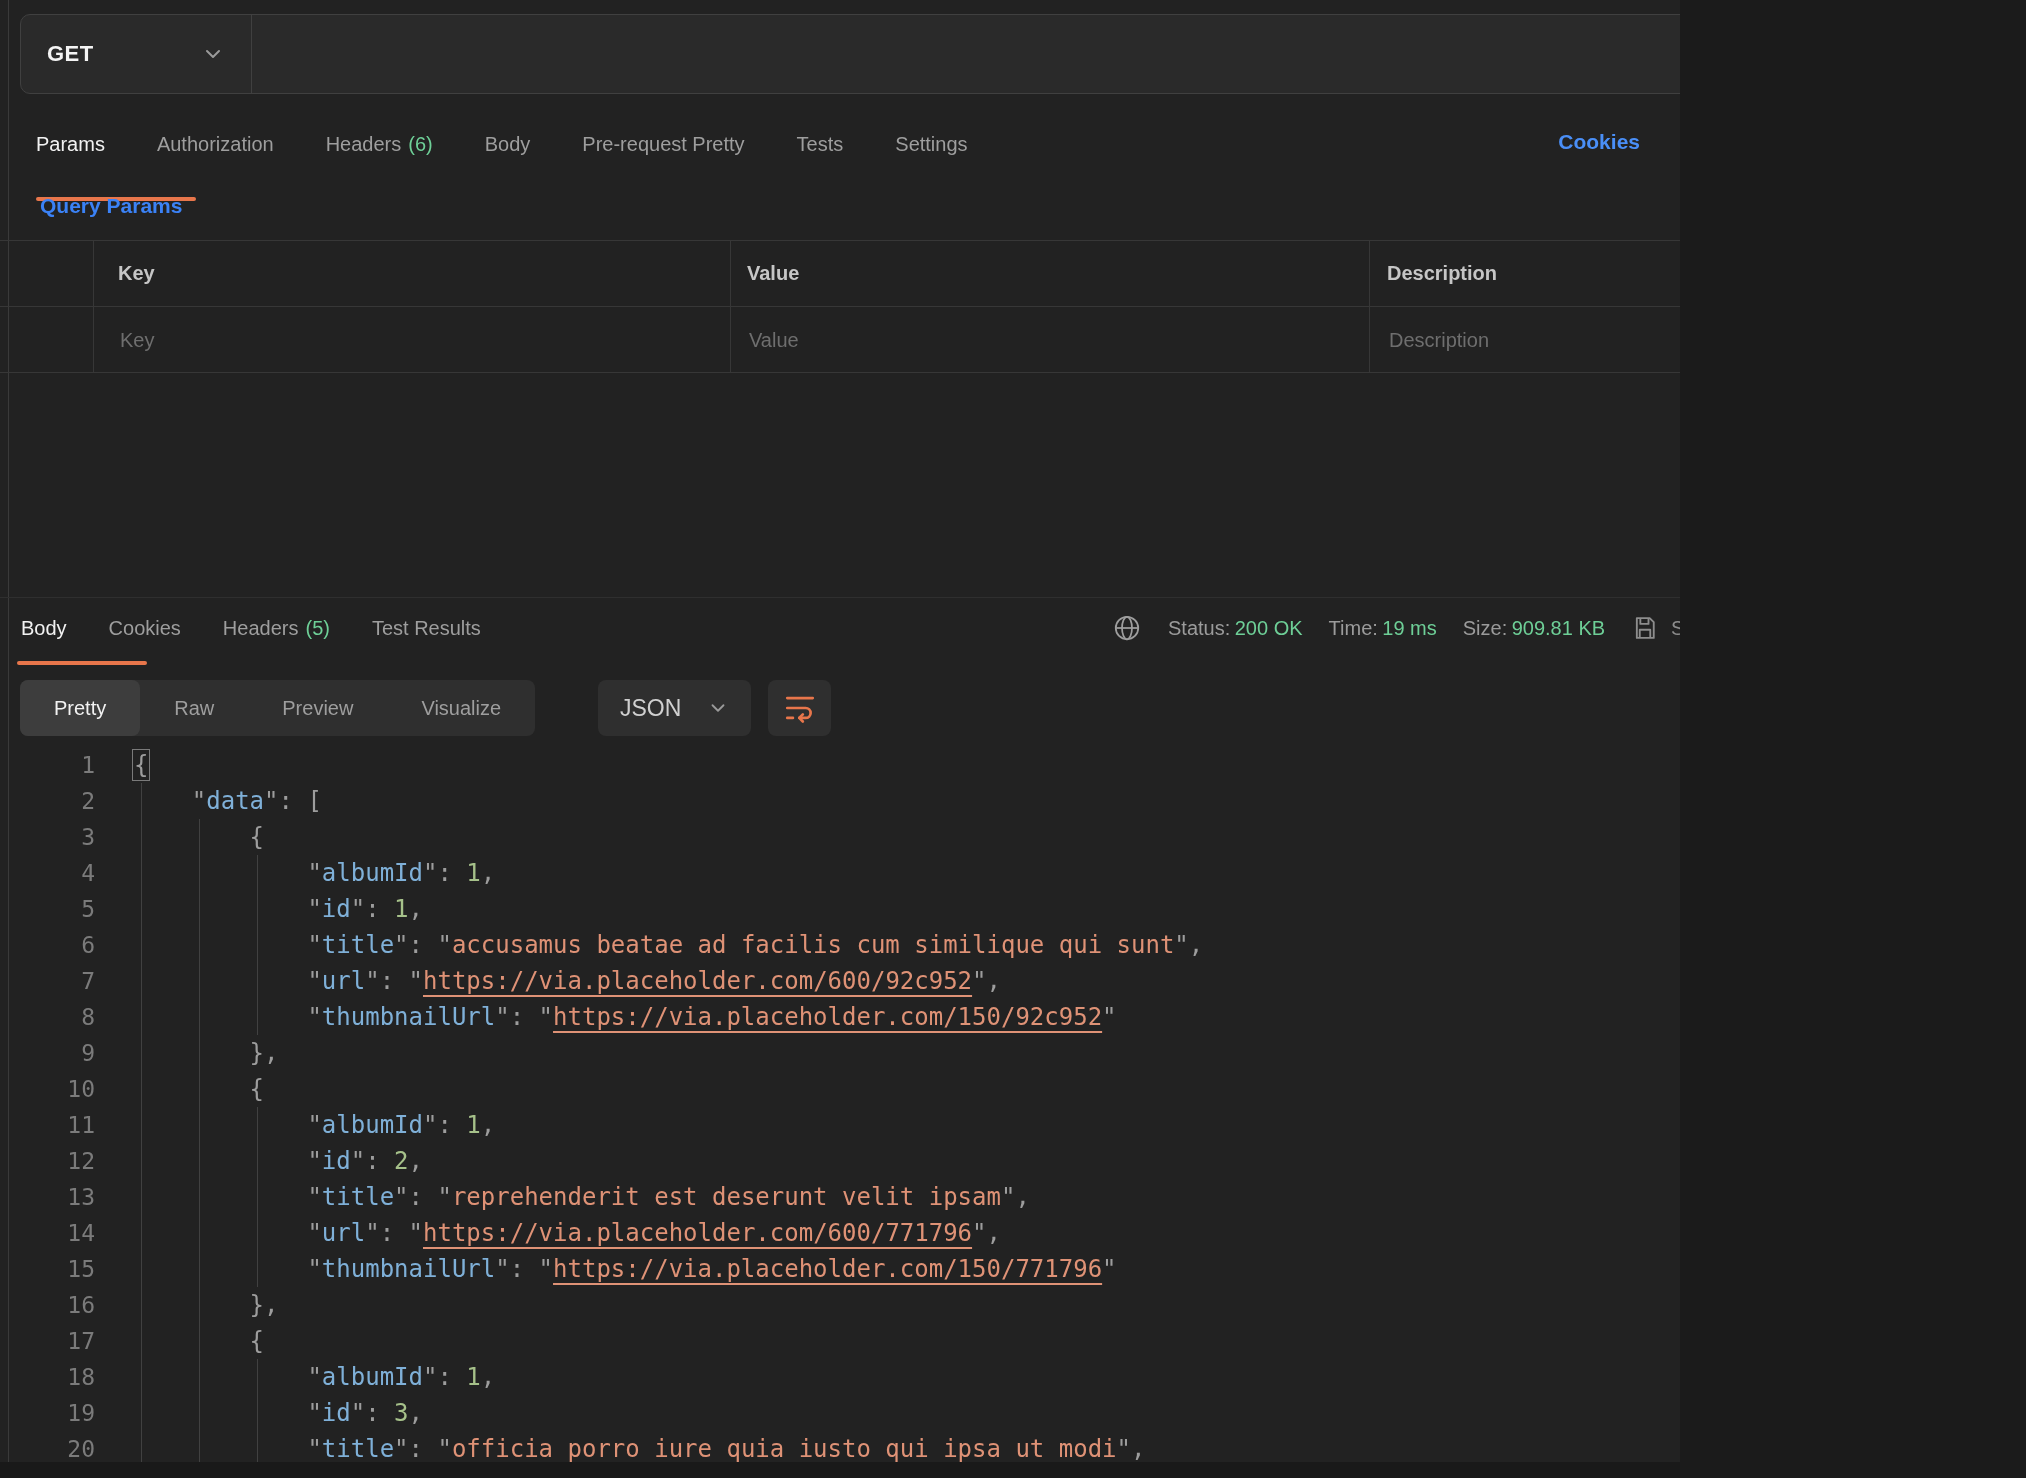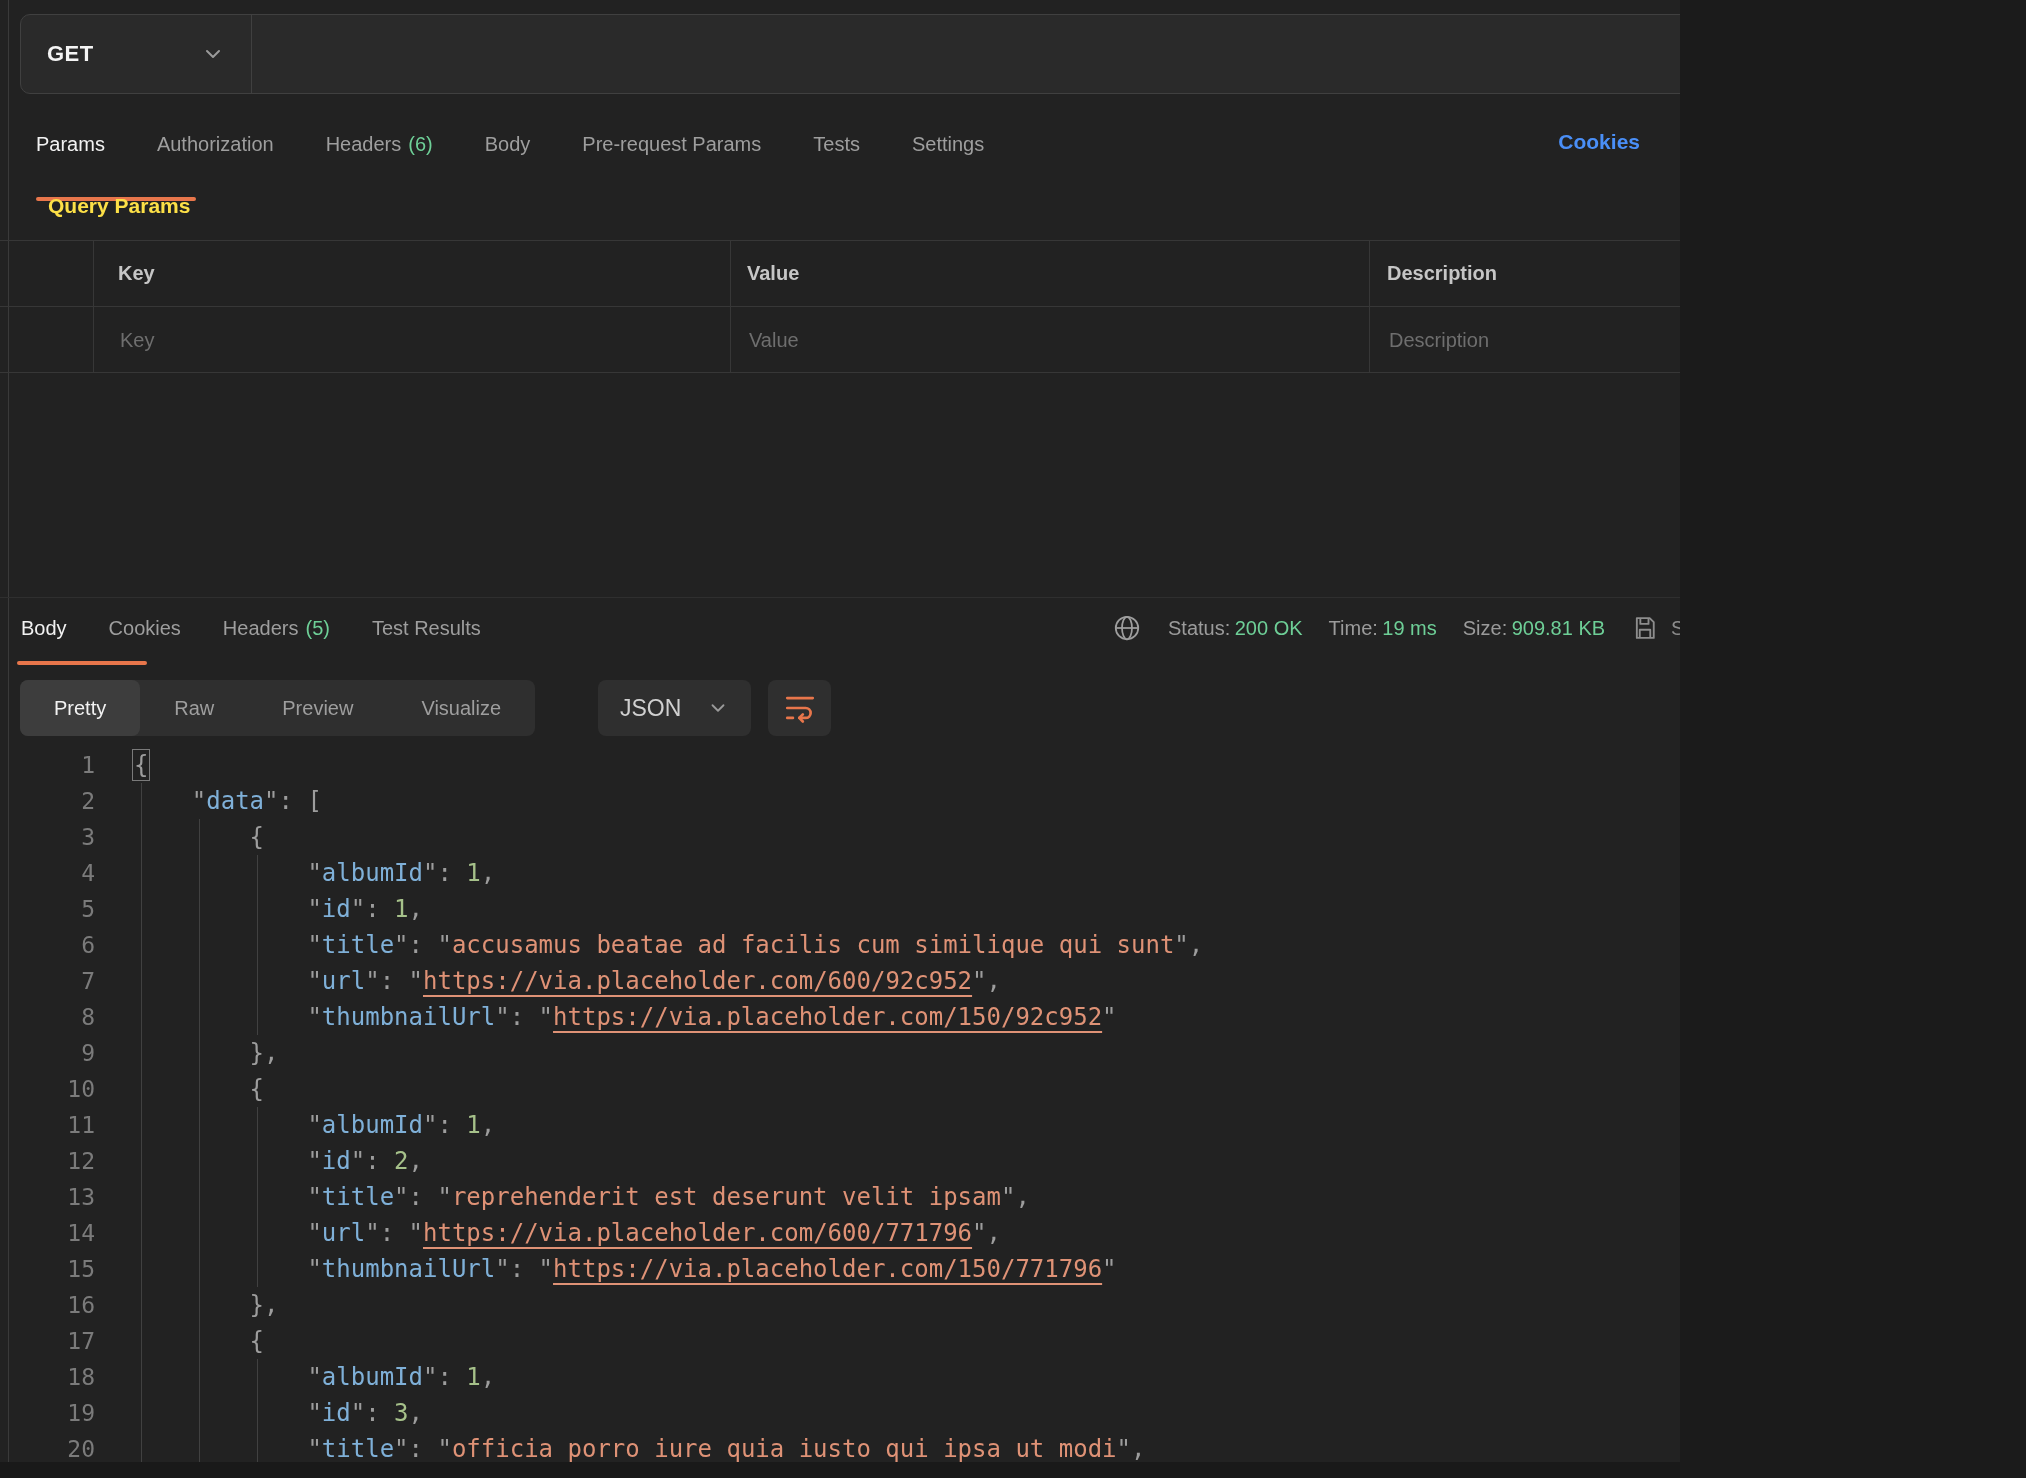--- a/index.html
+++ b/index.html
@@ -27,21 +27,21 @@
   
   .req-tabs{position:absolute;left:36px;top:128px;display:flex;gap:52px;align-items:center;height:32px;}
   .resp-tabs{position:absolute;left:21px;top:612px;display:flex;gap:42px;align-items:center;height:32px;}
   .rtab{color:#9e9e9e;font-size:20px;cursor:pointer;white-space:nowrap;display:flex;align-items:center;}
   .rtab.active{color:#f2f2f2;}
   .rtab .count{color:#6ecf97;margin-left:7px;}
   .req-underline{position:absolute;left:36px;top:197px;width:160px;height:4px;background:#e8764b;border-radius:2px;}
   .resp-underline{position:absolute;left:17px;top:661px;width:130px;height:4px;background:#e8764b;border-radius:2px;}
   .cookies-link{position:absolute;right:40px;top:130px;color:#4a8ff7;font-weight:700;font-size:21px;cursor:pointer;}
 
-  .qp-title{position:absolute;left:48px;top:194px;color:#fde047;font-weight:700;font-size:21px;}
+  .qp-title{position:absolute;left:40px;top:194px;color:#3b82f6;font-weight:700;font-size:21px;}
 
   
   .hline{position:absolute;left:0;width:2026px;height:1px;background:#373737;}
   .vline{position:absolute;top:241px;height:131px;width:1px;background:#373737;}
   .th{position:absolute;color:#c6c6c6;font-weight:700;font-size:20px;}
   .cell-input{position:absolute;height:34px;background:transparent;border:none;outline:none;
               color:#cccccc;font-size:20px;font-family:"Liberation Sans",sans-serif;}
   .cell-input::placeholder{color:#6e6e6e;}
   .bulk-edit{position:absolute;color:#b8b8b8;font-size:20px;cursor:pointer;}
   .dots-solid{position:absolute;color:#9a9a9a;font-size:15px;letter-spacing:3px;cursor:pointer;}
@@ -125,21 +125,21 @@
         <span>Authorization</span>
       </div>
       <div class="rtab">
         <span>Headers</span>
         <span class="count">(6)</span>
       </div>
       <div class="rtab">
         <span>Body</span>
       </div>
       <div class="rtab">
-        <span>Pre-request Params</span>
+        <span>Pre-request Pretty</span>
       </div>
       <div class="rtab">
         <span>Tests</span>
       </div>
       <div class="rtab">
         <span>Settings</span>
       </div>
     </div>
   <div class="req-underline"></div>
   <div class="cookies-link">Cookies</div>

